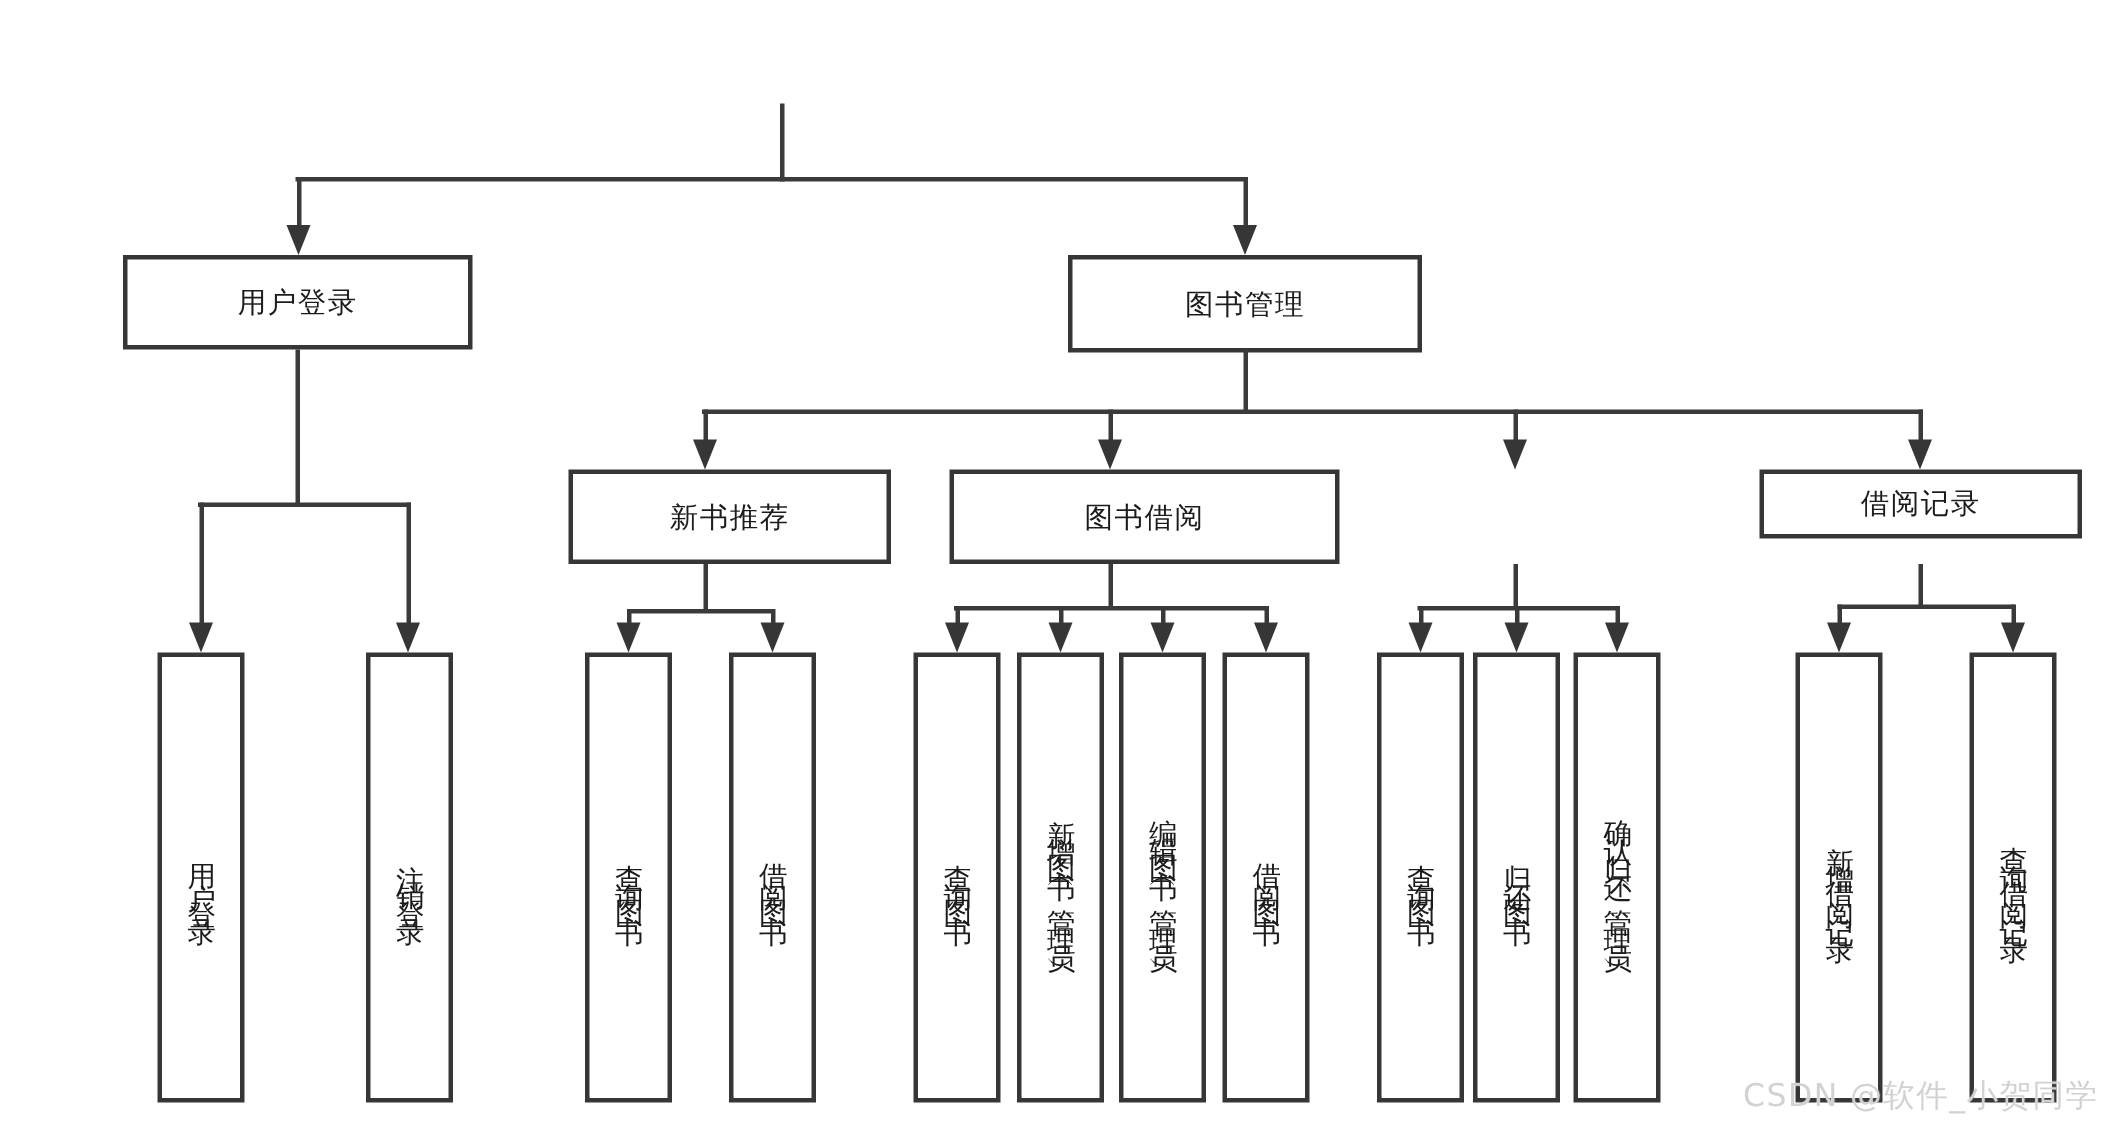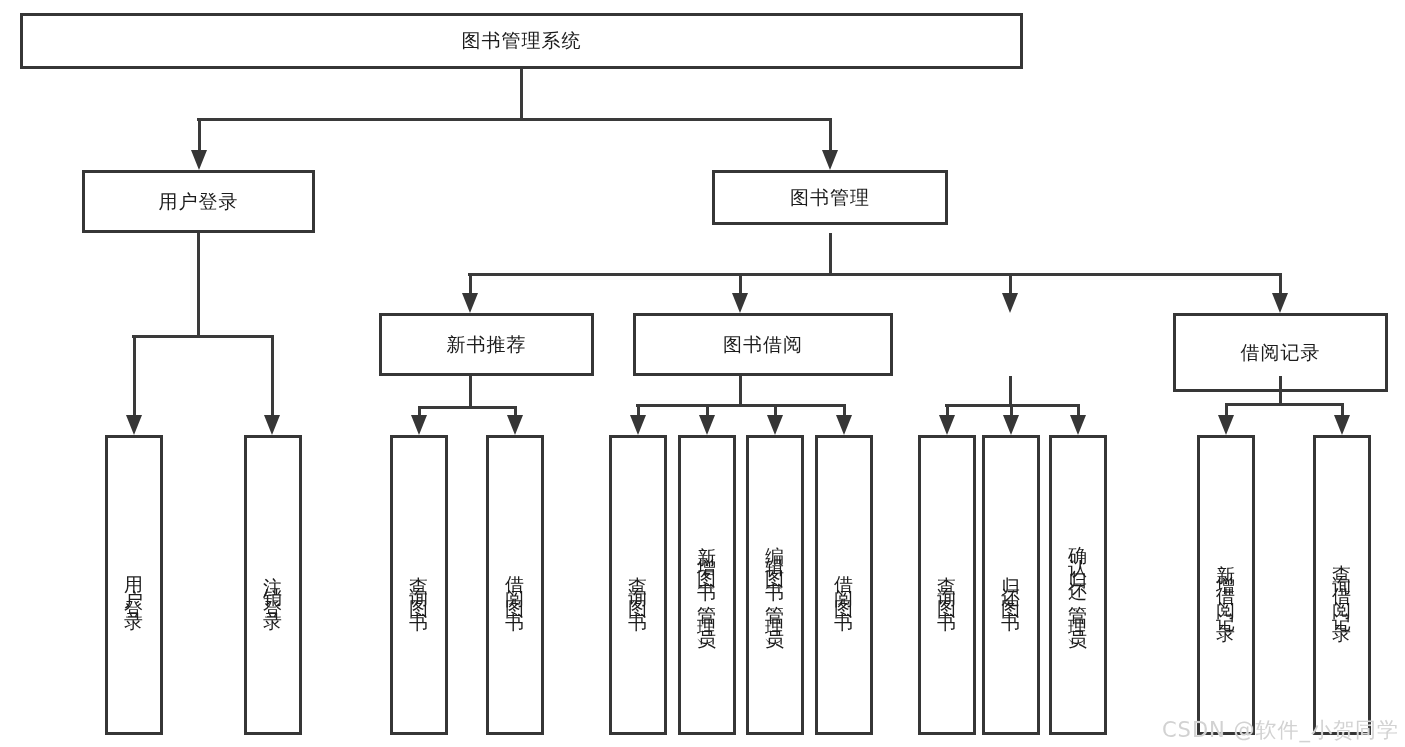--- a/index.html
+++ b/index.html
@@ -50,35 +50,32 @@
     letter-spacing:1px;
     z-index:10;
     white-space:nowrap;
   }
 </style>
 </head>
 <body>
 
 <div id="canvas">
 
-  <div class="box" style="left:20px;top:13px;width:1003px;height:56px;">
-    <span>图书管理系统</span>
-  </div>
 
   <div class="vl" style="left:520px;top:69px;height:52px;"></div>
   <div class="hl" style="left:197px;top:118px;width:635px;"></div>
   <div class="vl" style="left:198px;top:118px;height:36px;"></div>
   <div class="vl" style="left:829px;top:118px;height:36px;"></div>
   <div class="arr" style="left:191px;top:150px;"></div>
   <div class="arr" style="left:822px;top:150px;"></div>
 
   <div class="box" style="left:82px;top:170px;width:233px;height:63px;">
     <span>用户登录</span>
   </div>
-  <div class="box" style="left:712px;top:170px;width:236px;height:55px;">
+  <div class="box" style="left:712px;top:170px;width:236px;height:65px;">
     <span>图书管理</span>
   </div>
 
   <div class="vl" style="left:197px;top:233px;height:103px;"></div>
   <div class="hl" style="left:132px;top:335px;width:142px;"></div>
   <div class="vl" style="left:133px;top:335px;height:84px;"></div>
   <div class="vl" style="left:271px;top:335px;height:84px;"></div>
   <div class="arr" style="left:126px;top:415px;"></div>
   <div class="arr" style="left:264px;top:415px;"></div>
 
@@ -92,21 +89,21 @@
   <div class="arr" style="left:732px;top:293px;"></div>
   <div class="arr" style="left:1002px;top:293px;"></div>
   <div class="arr" style="left:1272px;top:293px;"></div>
 
   <div class="box" style="left:363px;top:313px;width:215px;height:63px;margin-left:16px;">
     <span>新书推荐</span>
   </div>
   <div class="box" style="left:633px;top:313px;width:260px;height:63px;">
     <span>图书借阅</span>
   </div>
-  <div class="box" style="left:1173px;top:313px;width:215px;height:79px;">
+  <div class="box" style="left:1173px;top:313px;width:215px;height:46px;">
     <span>借阅记录</span>
   </div>
 
   <div class="vl" style="left:469px;top:376px;height:31px;"></div>
   <div class="hl" style="left:418px;top:406px;width:98px;"></div>
   <div class="vl" style="left:418px;top:406px;height:12px;"></div>
   <div class="vl" style="left:514px;top:406px;height:12px;"></div>
   <div class="arr" style="left:411px;top:415px;"></div>
   <div class="arr" style="left:507px;top:415px;"></div>
 

